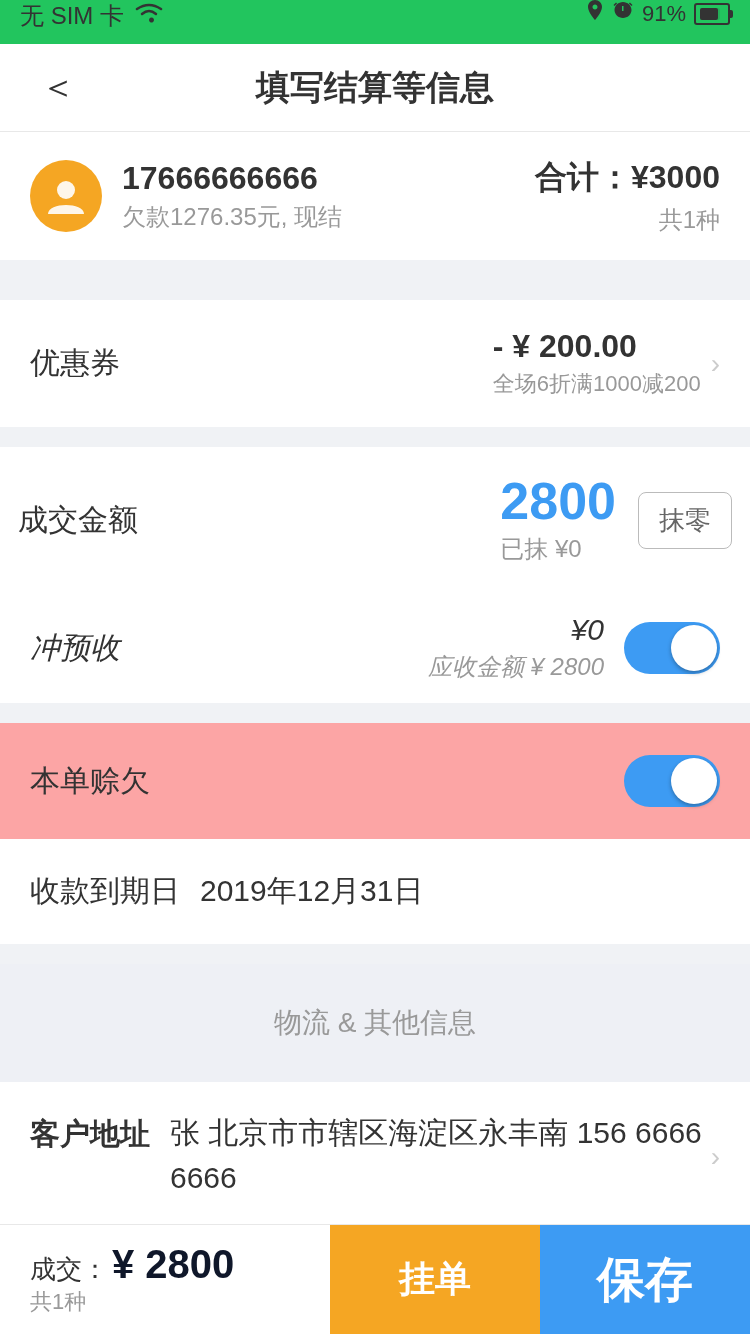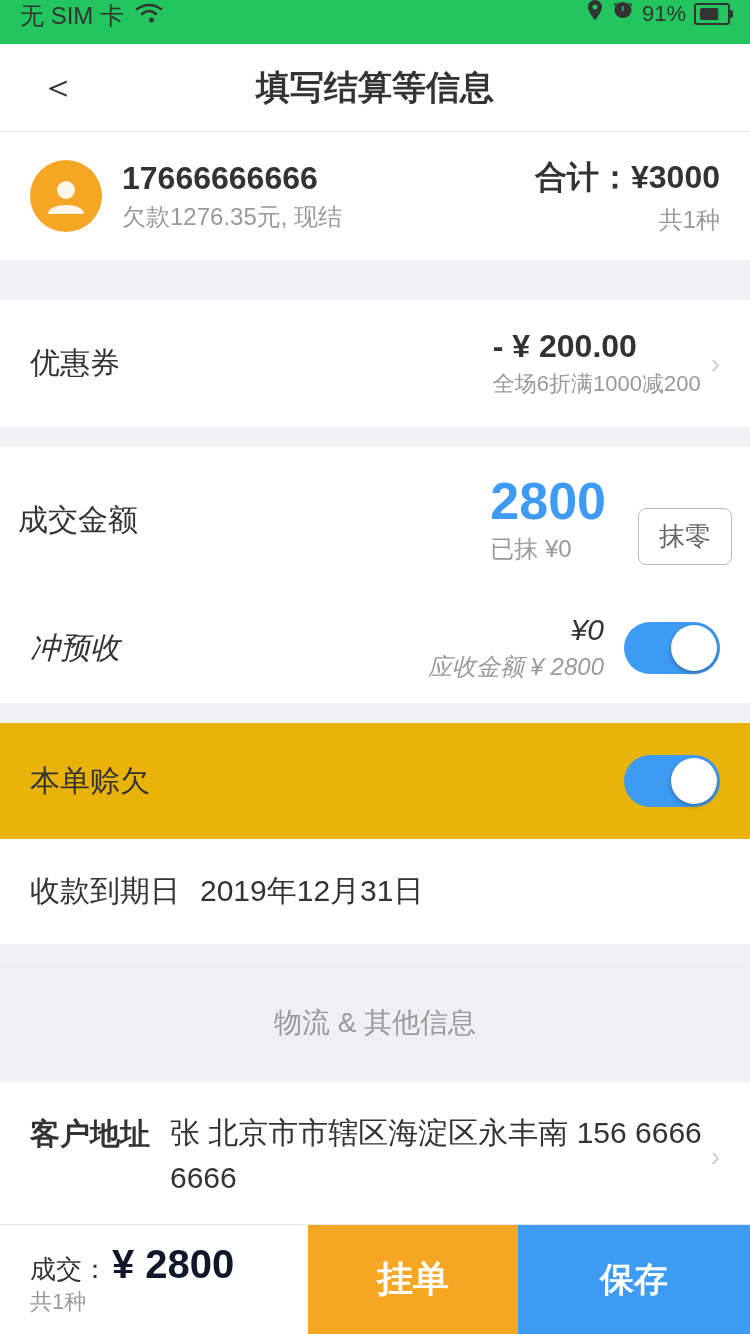--- a/index.html
+++ b/index.html
@@ -130,21 +130,21 @@
 
     
     .amount-row {
       display: flex;
       align-items: center;
       justify-content: space-between;
       padding: 28px 18px;
       background: #fff;
     }
     .amount-label { font-size: 30px; color: #333; font-weight: 500; }
-    .amount-right { display: flex; align-items: flex-end; gap: 32px; }
+    .amount-right { display: flex; align-items: center; gap: 22px; }
     .amount-value { font-size: 52px; font-weight: 700; color: #3d9bf3; line-height: 1; }
     .amount-sub { font-size: 24px; color: #999; margin-top: 6px; }
     .round-btn {
       border: 1.5px solid #bbb;
       border-radius: 8px;
       padding: 10px 20px;
       font-size: 26px;
       color: #666;
       background: #fff;
       cursor: pointer;
@@ -186,21 +186,21 @@
     .prepay-info { text-align: right; }
     .prepay-value { font-size: 30px; color: #333; }
     .prepay-sub { font-size: 24px; color: #999; margin-top: 4px; }
 
     
     .debt-row {
       display: flex;
       align-items: center;
       justify-content: space-between;
       padding: 32px 30px;
-      background: #eab308;
+      background: #fca5a5;
     }
     .debt-label { font-size: 30px; color: #333; font-weight: 500; }
 
     
     .duedate-row {
       display: flex;
       align-items: center;
       padding: 32px 30px;
       background: #fff;
       gap: 20px;
@@ -262,27 +262,27 @@
       background: #f5a623;
       display: flex;
       align-items: center;
       justify-content: center;
       font-size: 36px;
       color: #fff;
       font-weight: 600;
       cursor: pointer;
     }
     .bottom-btn-save {
-      width: 232px;
+      width: 210px;
       height: 110px;
       background: #3d9bf3;
       display: flex;
       align-items: center;
       justify-content: center;
-      font-size: 34px;
+      font-size: 48px;
       color: #fff;
       font-weight: 600;
       cursor: pointer;
     }
 
     
     .gray-spacer {
       background: #f0f2f5;
       height: 200px;
     }

